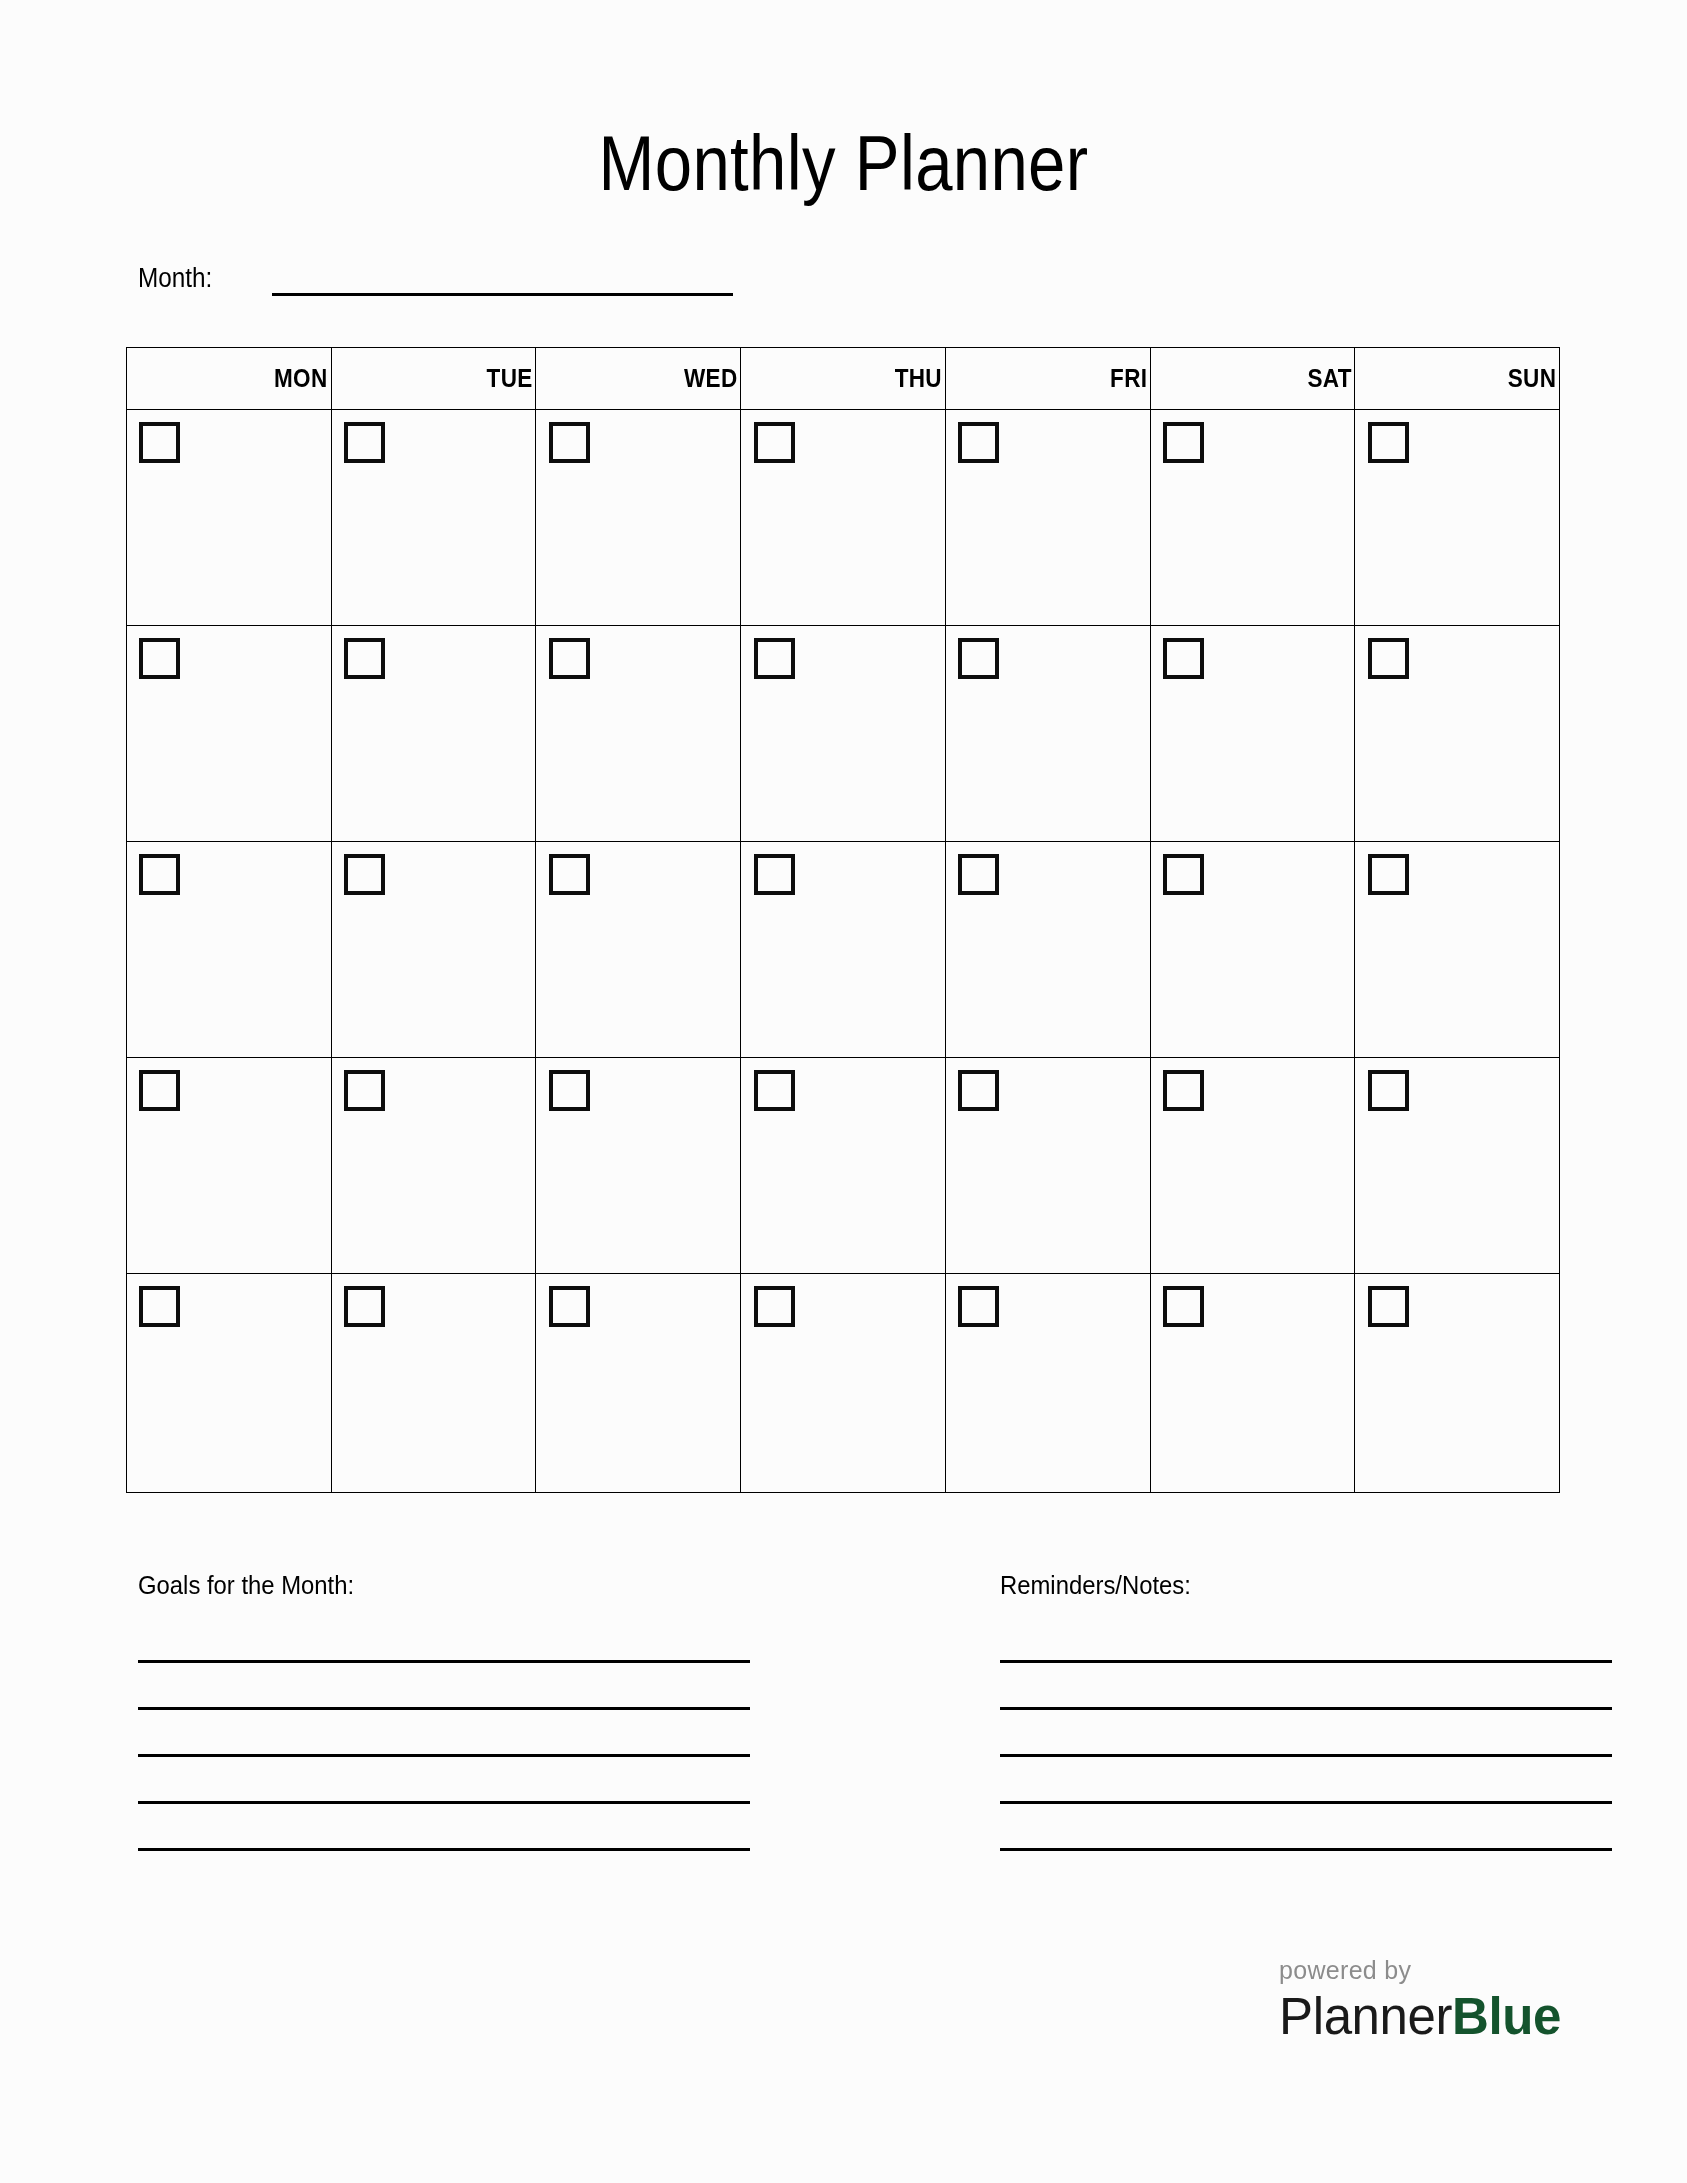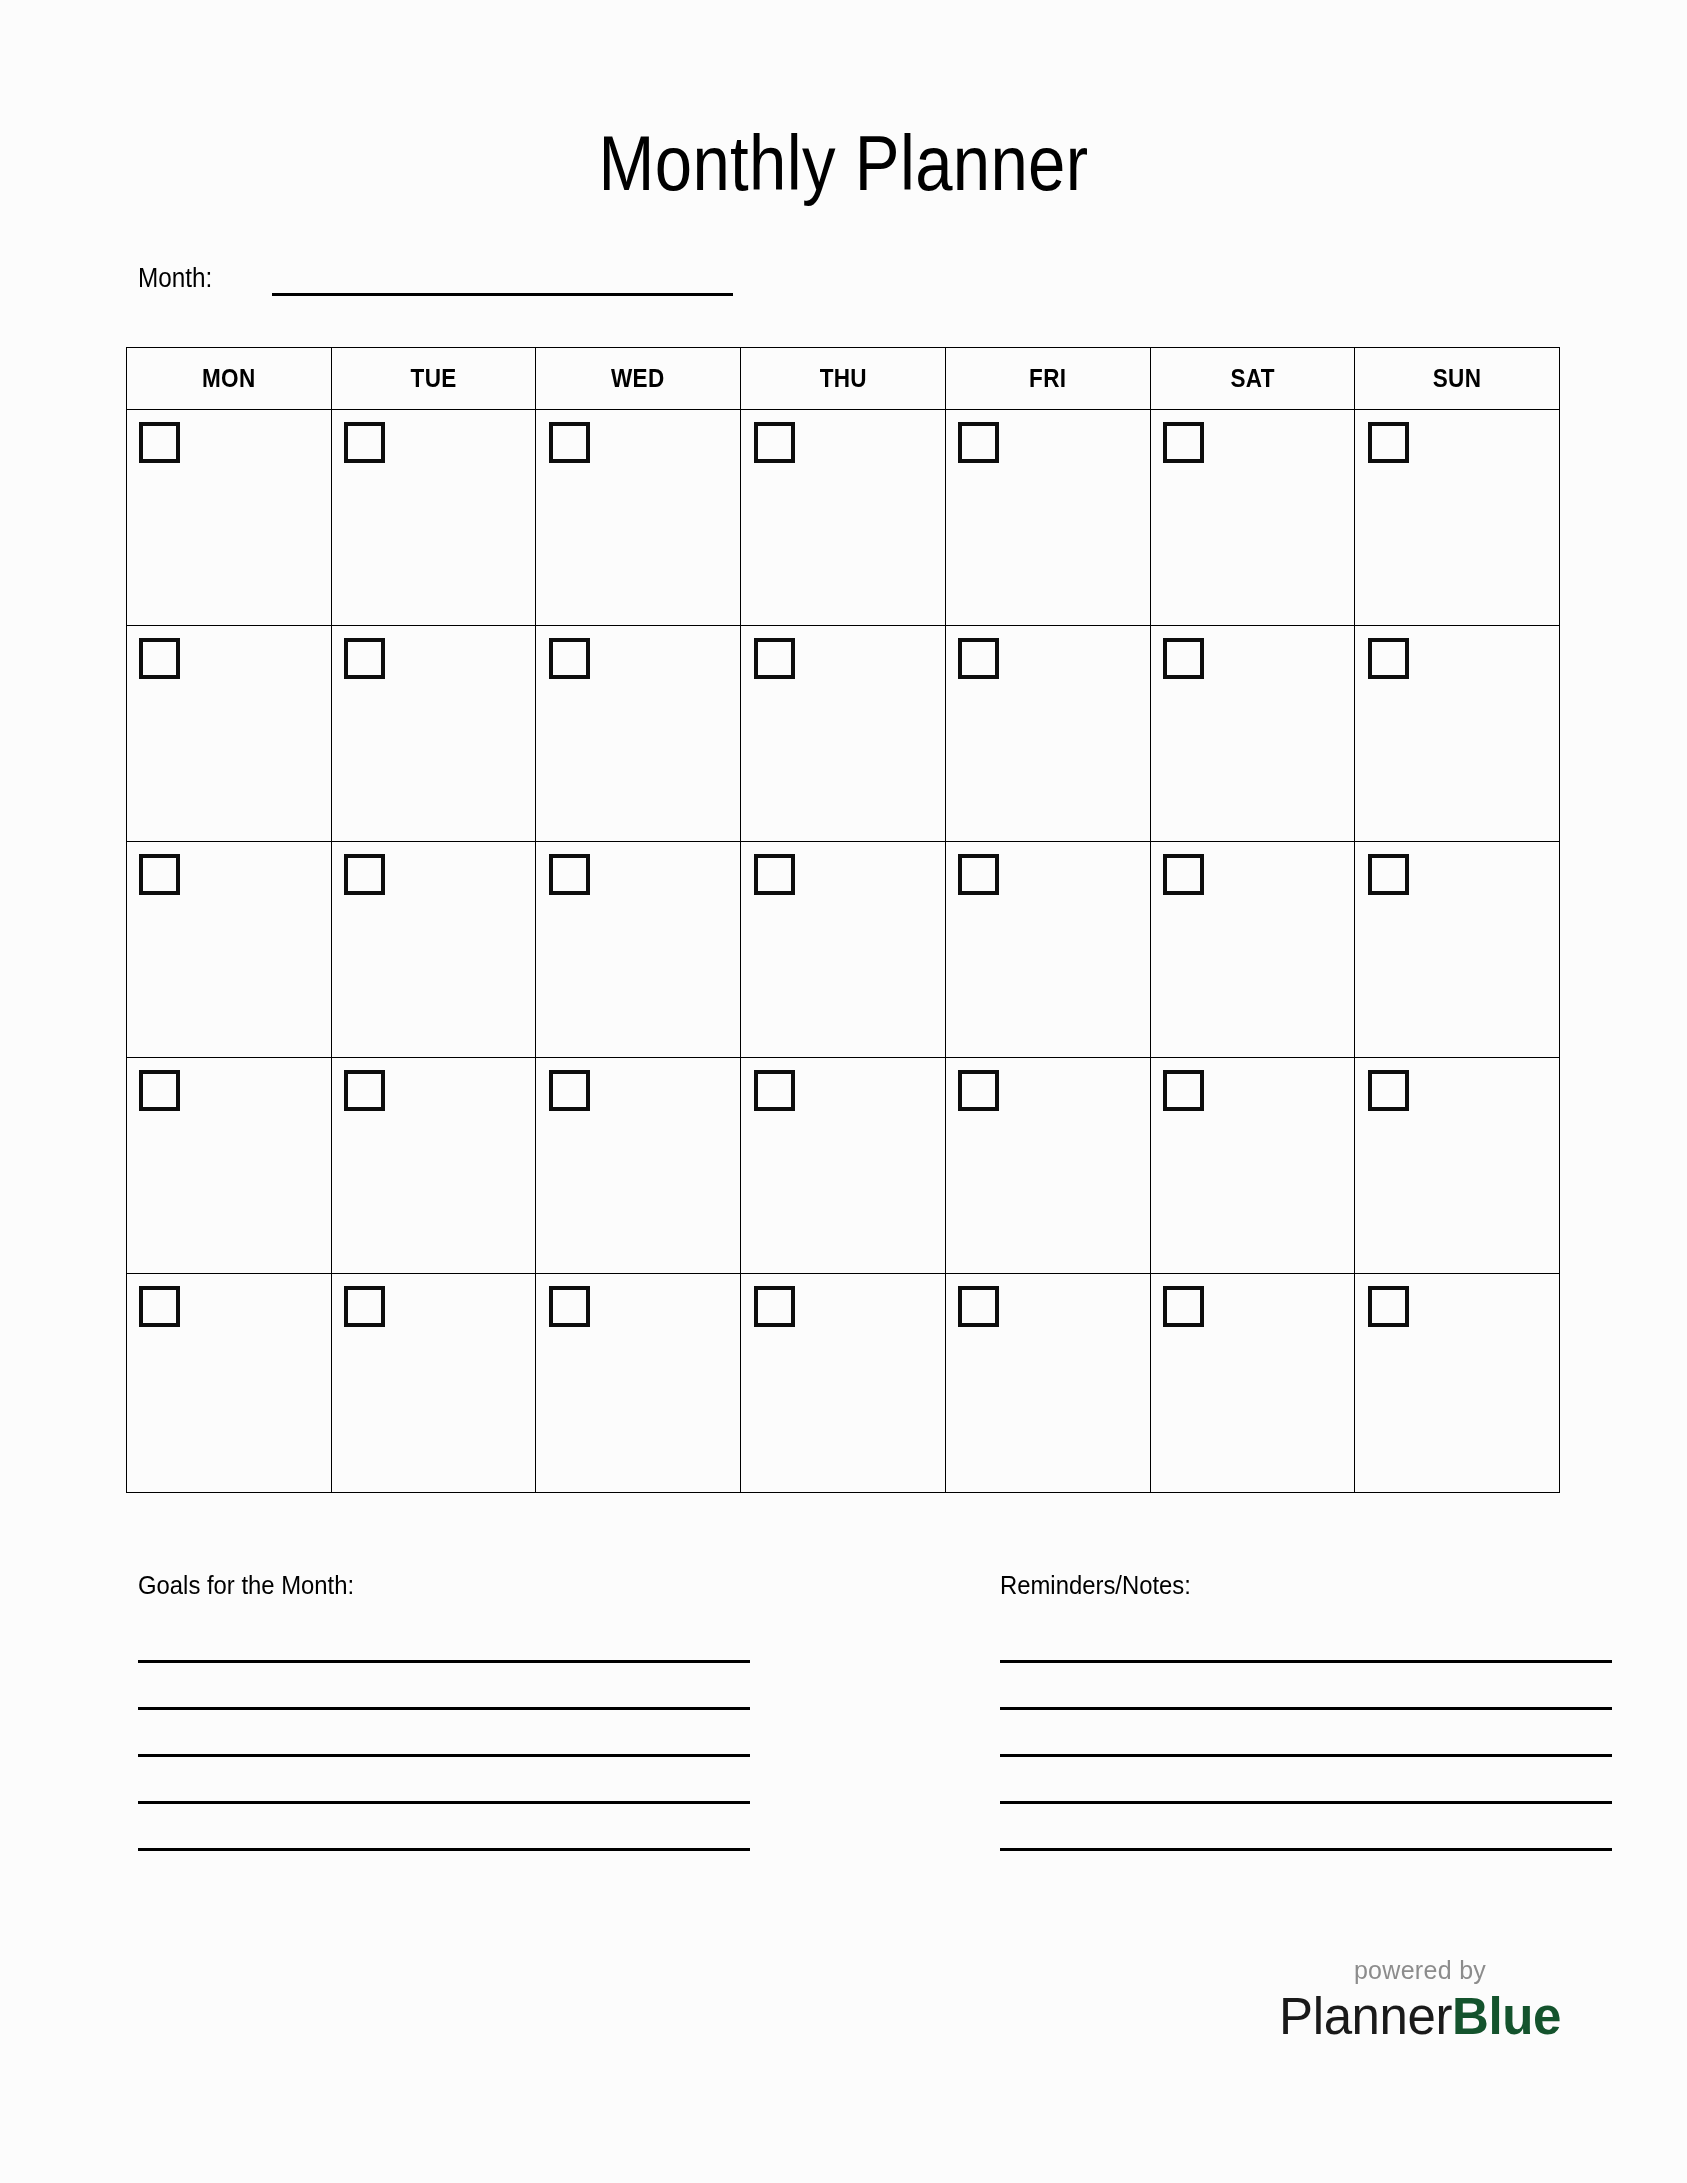--- a/index.html
+++ b/index.html
@@ -73,21 +73,21 @@
   #calendar th,
   #calendar td {
     border: 1.7px solid #000;
     padding: 0;
     margin: 0;
   }
   #calendar thead th {
     height: 61px;
     font-size: 25px;
     font-weight: 700;
-    text-align: center;
+    text-align: right;
     vertical-align: middle;
     letter-spacing: 0.4px;
   }
   #calendar thead th .wd {
     display: inline-block;
     transform: scaleX(0.9);
   }
   #calendar tbody td {
     height: 215px;
     vertical-align: top;
@@ -127,21 +127,21 @@
     border-bottom: 3.3px solid #000;
     margin-bottom: 44px;
   }
   .write-line:last-child { margin-bottom: 0; }
 
   
   #logo {
     position: absolute;
     right: 126px;
     top: 1958px;
-    text-align: center;
+    text-align: left;
     line-height: 1;
   }
   #logo-powered {
     font-size: 25px;
     color: #8c8c8c;
     letter-spacing: 0.3px;
     margin-bottom: 8.3px;
   }
   #logo-wordmark {
     font-size: 51px;

